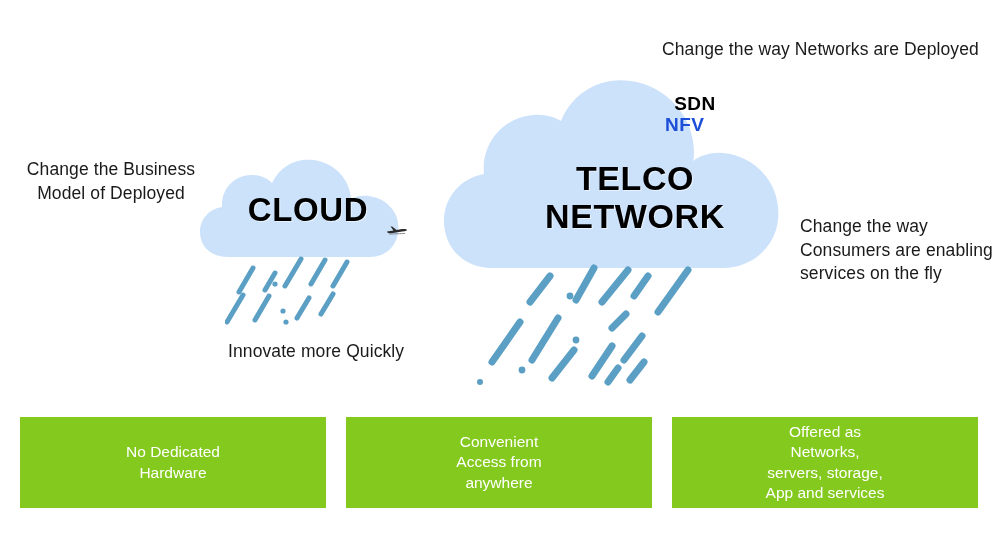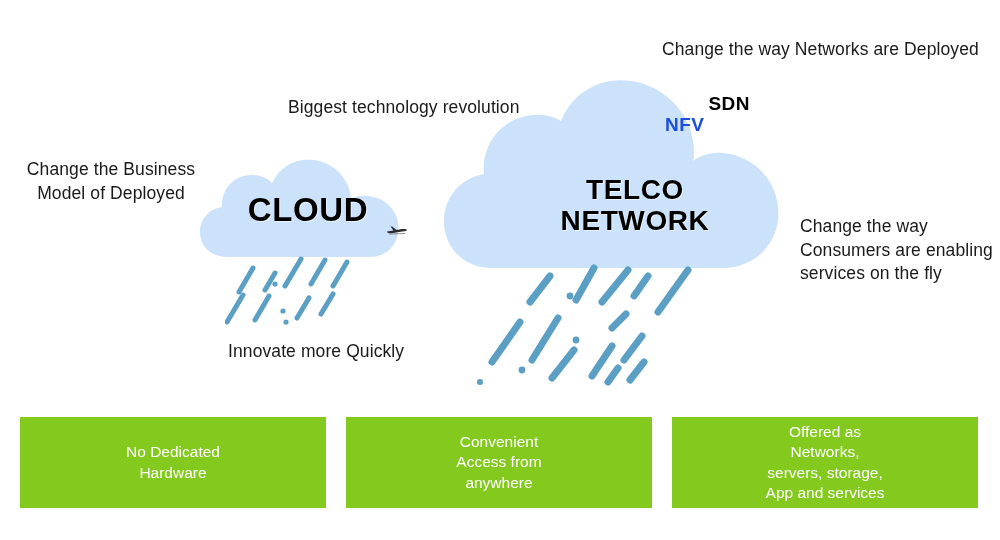--- a/index.html
+++ b/index.html
@@ -51,27 +51,27 @@
   }
 
   #cloud-small-wrap { left: 200px; top: 158px; width: 216px; height: 104px; }
   #label-cloud {
     left: 200px; top: 192px; width: 216px;
     font-size: 33px;
   }
 
   #cloud-big-wrap { left: 444px; top: 80px; width: 382px; height: 196px; }
   #label-telco {
-    left: 450px; top: 174px; width: 370px;
-    font-size: 28px;
+    left: 450px; top: 159px; width: 370px;
+    font-size: 34px;
   }
   #label-sdn {
     position: absolute;
     left: 640px; top: 93px; width: 110px;
-    text-align: right;
+    text-align: center;
     color: #000;
     font-family: "Liberation Sans", sans-serif;
     font-weight: bold;
     font-size: 19px;
     letter-spacing: .5px;
     line-height: 1.18;
   }
   #label-nfv {
     position: absolute;
     left: 665px; top: 114px; width: 110px;
@@ -123,21 +123,20 @@
   }
 </style>
 </head>
 <body>
 
 <div id="canvas">
 
   <div class="annot" id="annot-business">Change the Business
 Model of Deployed</div>
 
-  <div class="annot" id="annot-biggest">Biggest technology revolution</div>
 
   <div class="annot" id="annot-networks">Change the way Networks are Deployed</div>
 
   <div class="annot" id="annot-consumers">Change the way
 Consumers are enabling
 services on the fly</div>
 
   <div class="annot" id="annot-innovate">Innovate more Quickly</div>
 
   <div class="cloud-wrap" id="cloud-small-wrap">

